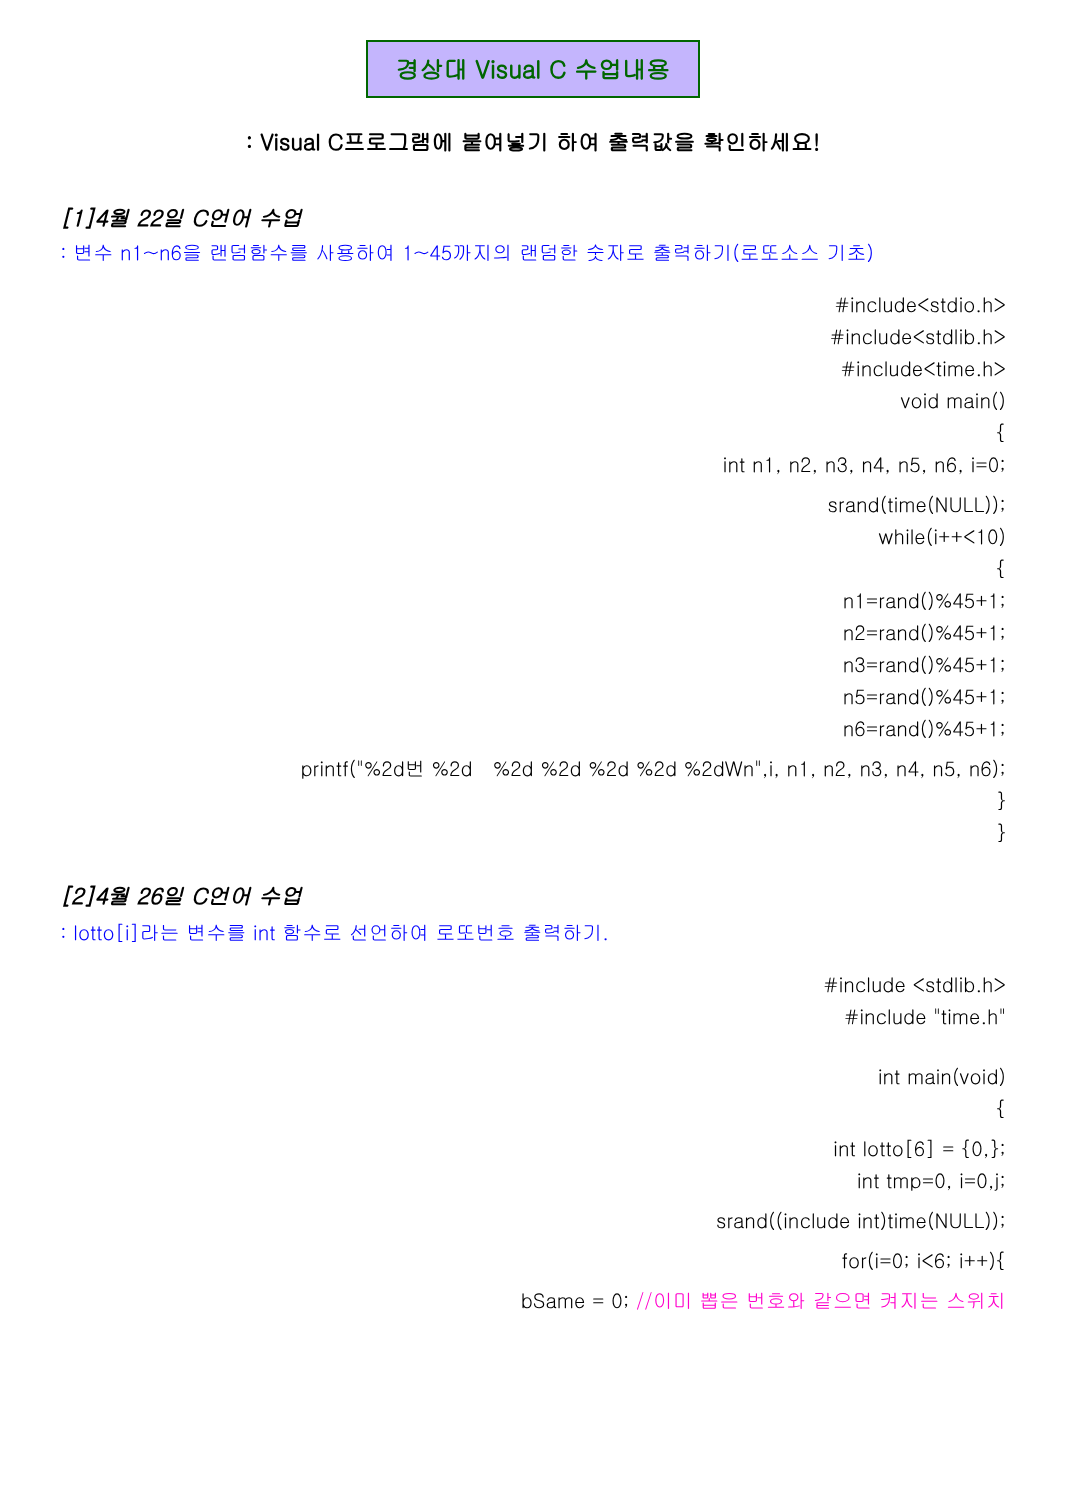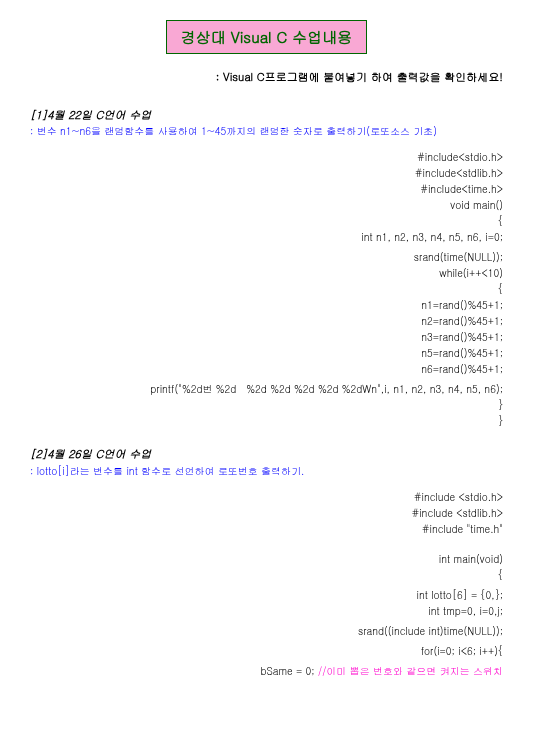--- a/index.html
+++ b/index.html
@@ -11,30 +11,30 @@
       width: 533px;
       background: #ffffff;
       font-family: "Gulim", "굴림", Arial, sans-serif;
       font-size: 10px;
       padding: 20px 30px;
       color: #000;
       line-height: 1.6;
     }
     .title-box {
       border: 1px solid #006600;
-      background: #f9a8d4;
+      background: #c4b5fd;
       padding: 4px 14px;
       margin: 0 auto 14px auto;
       width: fit-content;
       font-weight: bold;
       color: #006600;
-      font-size: 15px;
+      font-size: 12px;
     }
     .subtitle {
-      text-align: right;
+      text-align: center;
       font-weight: bold;
       font-size: 11px;
       margin-bottom: 20px;
     }
     .section-heading {
       font-weight: bold;
       font-size: 11px;
       margin-top: 6px;
       font-style: italic;
     }
@@ -91,21 +91,20 @@
   <div class="code-line"> }</div>
   <div class="code-line">}</div>
 </div>
 
 <div class="spacer"></div>
 
 <div class="section-heading">[2]4월 26일 C언어 수업</div>
 <div class="blue-text">: lotto[i]라는 변수를 int 함수로 선언하여 로또번호 출력하기.</div>
 
 <div>
-  <div class="code-line">#include &lt;stdio.h&gt;</div>
   <div class="code-line">#include &lt;stdlib.h&gt;</div>
   <div class="code-line">#include "time.h"</div>
   <div class="spacer"></div>
   <div class="spacer-sm"></div>
   <div class="code-line">int main(void)</div>
   <div class="code-line">{</div>
   <div class="spacer-sm"></div>
   <div class="code-line"> int lotto[6] = {0,};</div>
   <div class="code-line"> int tmp=0, i=0,j;</div>
   <div class="spacer-sm"></div>

